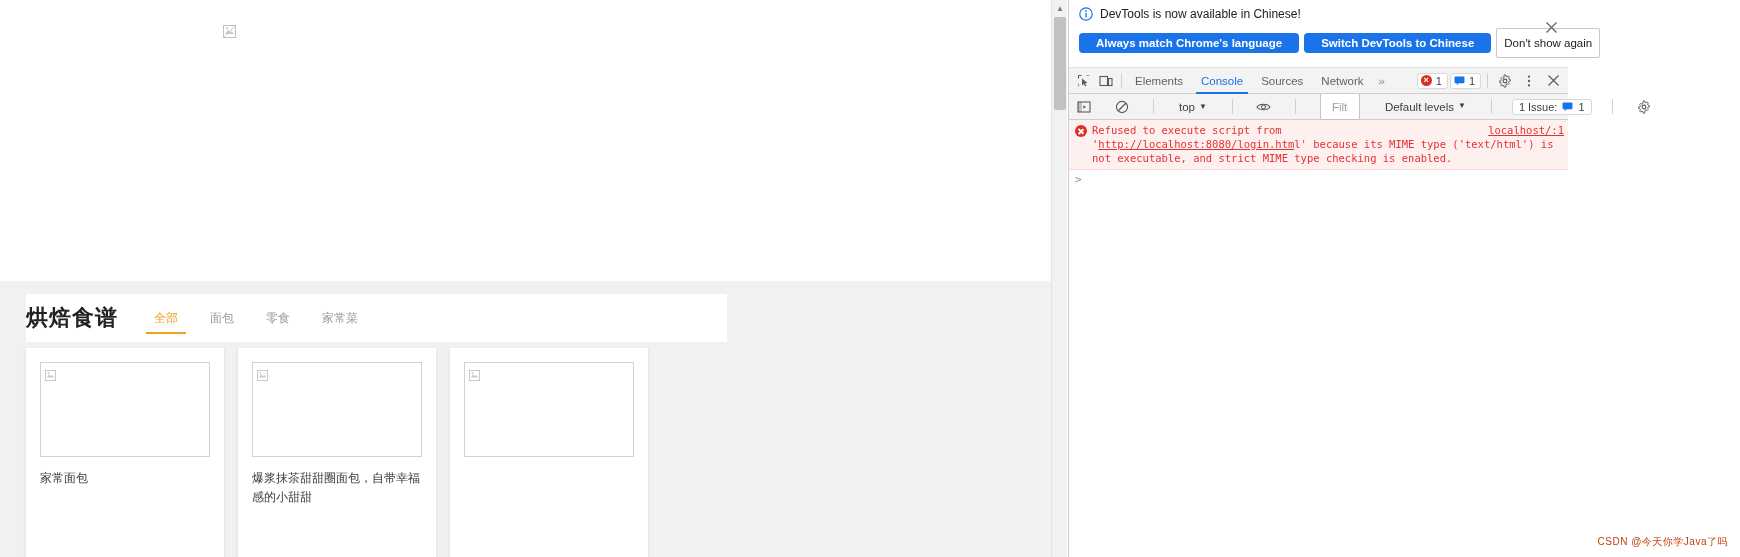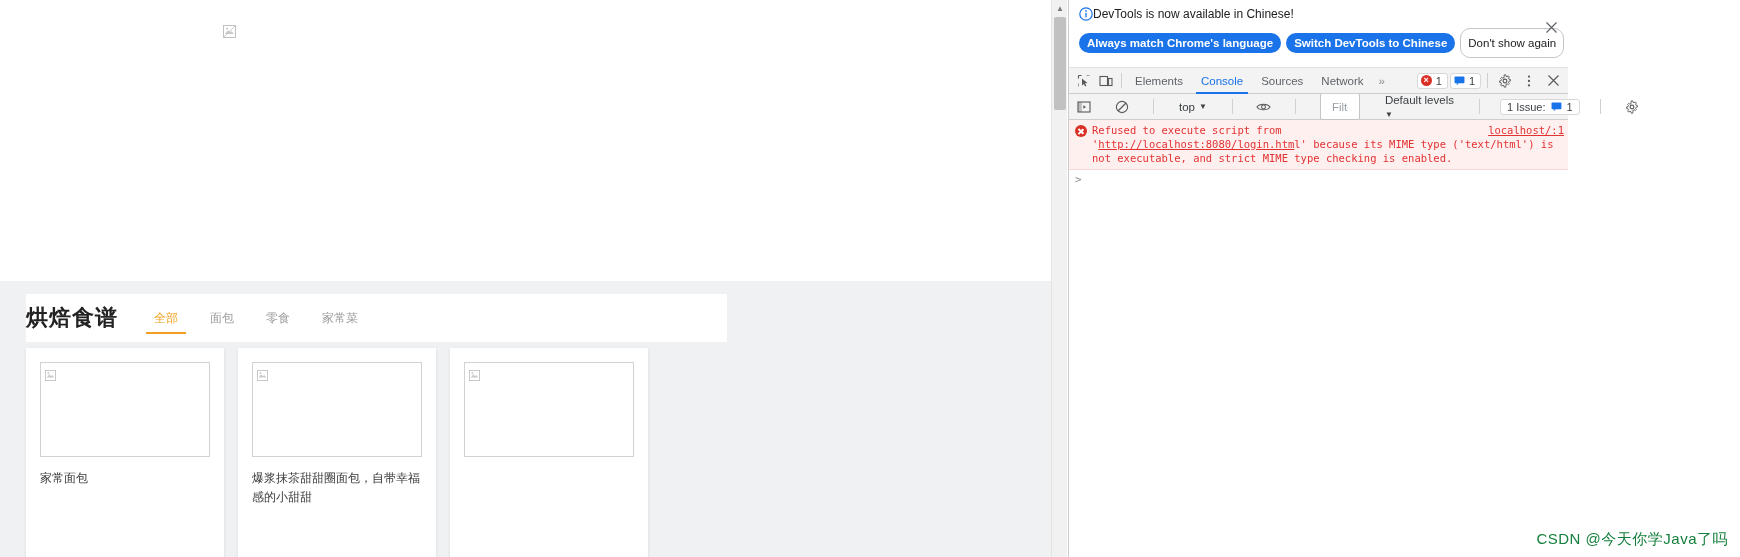--- a/index.html
+++ b/index.html
@@ -184,20 +184,21 @@
   
   .infobar {
     position: relative;
     padding: 7px 10px 9px 10px;
     background: #ffffff;
     border-bottom: 1px solid #e0e0e0;
   }
   .infobar-row1 {
     display: flex;
     align-items: center;
+    gap: 7px;
     margin-bottom: 7px;
   }
   .info-icon {
     width: 14px; height: 14px;
     flex: 0 0 auto;
   }
   .infobar-text {
     font-size: 12px;
     color: #202124;
   }
@@ -205,32 +206,32 @@
     display: flex;
     align-items: center;
     gap: 5px;
   }
   .btn-blue {
     background: #1a73e8;
     color: #ffffff;
     font-size: 11.5px;
     font-weight: bold;
     border: none;
-    border-radius: 10px;
-    padding: 4px 8px;
+    border-radius: 4px;
+    padding: 4px 17px;
     cursor: pointer;
     white-space: nowrap;
     font-family: "Liberation Sans", sans-serif;
   }
   .btn-plain {
     background: #ffffff;
     color: #202124;
     font-size: 11.5px;
     border: 1px solid #c6c6c6;
-    border-radius: 10px;
+    border-radius: 2px;
     padding: 8px 7px;
     cursor: pointer;
     white-space: nowrap;
     font-family: "Liberation Sans", sans-serif;
   }
   .infobar-close {
     position: absolute;
     right: 8px; top: 18px;
     width: 18px; height: 18px;
     display: flex; align-items: center; justify-content: center;
@@ -346,21 +347,21 @@
     font-size: 11.5px;
     color: #202124;
     font-family: "Liberation Sans", sans-serif;
     margin: 0 4px;
     min-width: 40px;
   }
   .filter-input::placeholder { color: #9aa0a6; }
   .levels-select {
     display: flex; align-items: flex-start; gap: 4px;
     font-size: 11.5px; color: #3c4043;
-    padding: 0 5px; cursor: pointer; white-space: nowrap; flex-direction: column;
+    padding: 0 5px; cursor: pointer; white-space: nowrap;
   }
   .issues-pill {
     display: flex; align-items: flex-start; gap: 5px;
     border: 1px solid #d8d8d8;
     border-radius: 3px;
     background: #ffffff;
     padding: 1px 6px;
     font-size: 11px;
     color: #3c4043;
     cursor: pointer;
@@ -429,22 +430,22 @@
     color: #8a8a8a;
     font-size: 11px;
     font-family: "DejaVu Sans Mono", monospace;
     margin-right: 4px;
   }
 
   
   .watermark {
     position: absolute;
     right: 12px; bottom: 8px;
-    font-size: 15px;
-    color: #15803d;
+    font-size: 10px;
+    color: #c2410c;
     letter-spacing: 0.5px;
     white-space: nowrap;
     z-index: 50;
   }
 </style>
 </head>
 <body>
 
 <div id="root">
 

